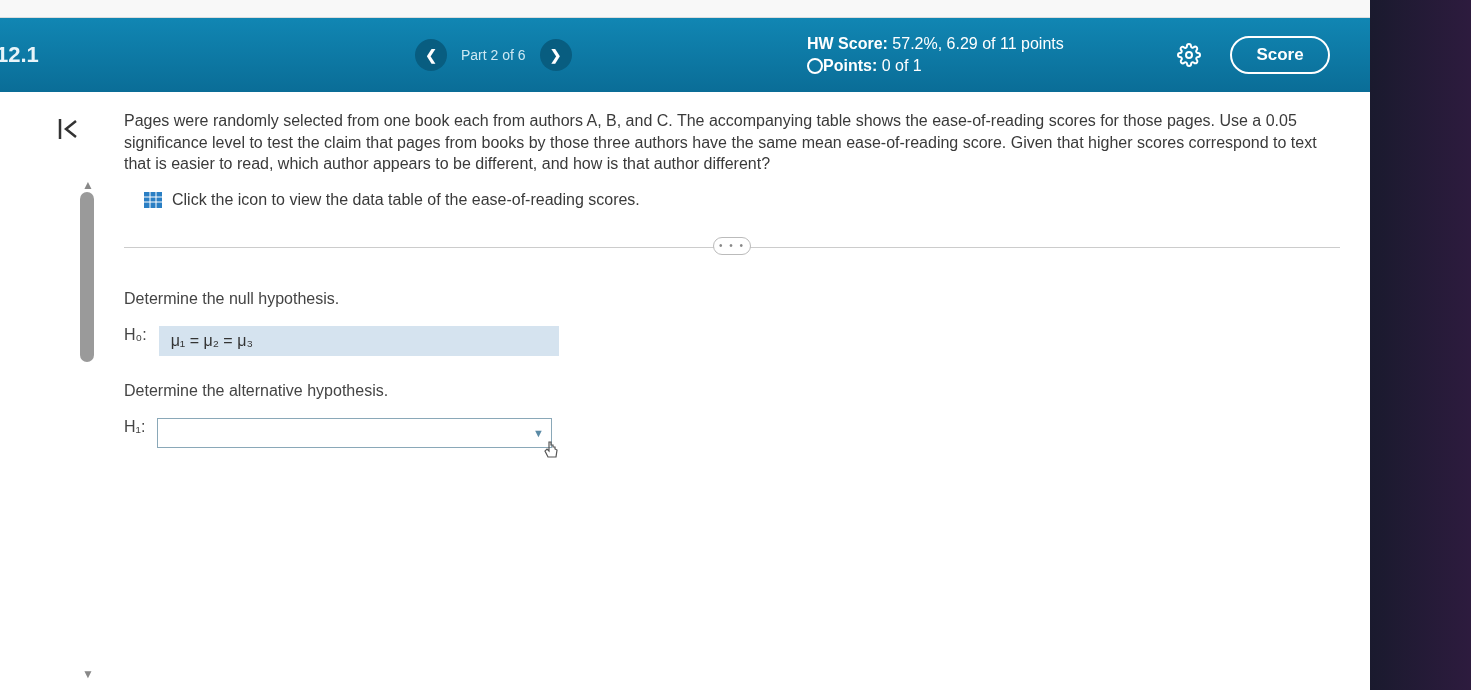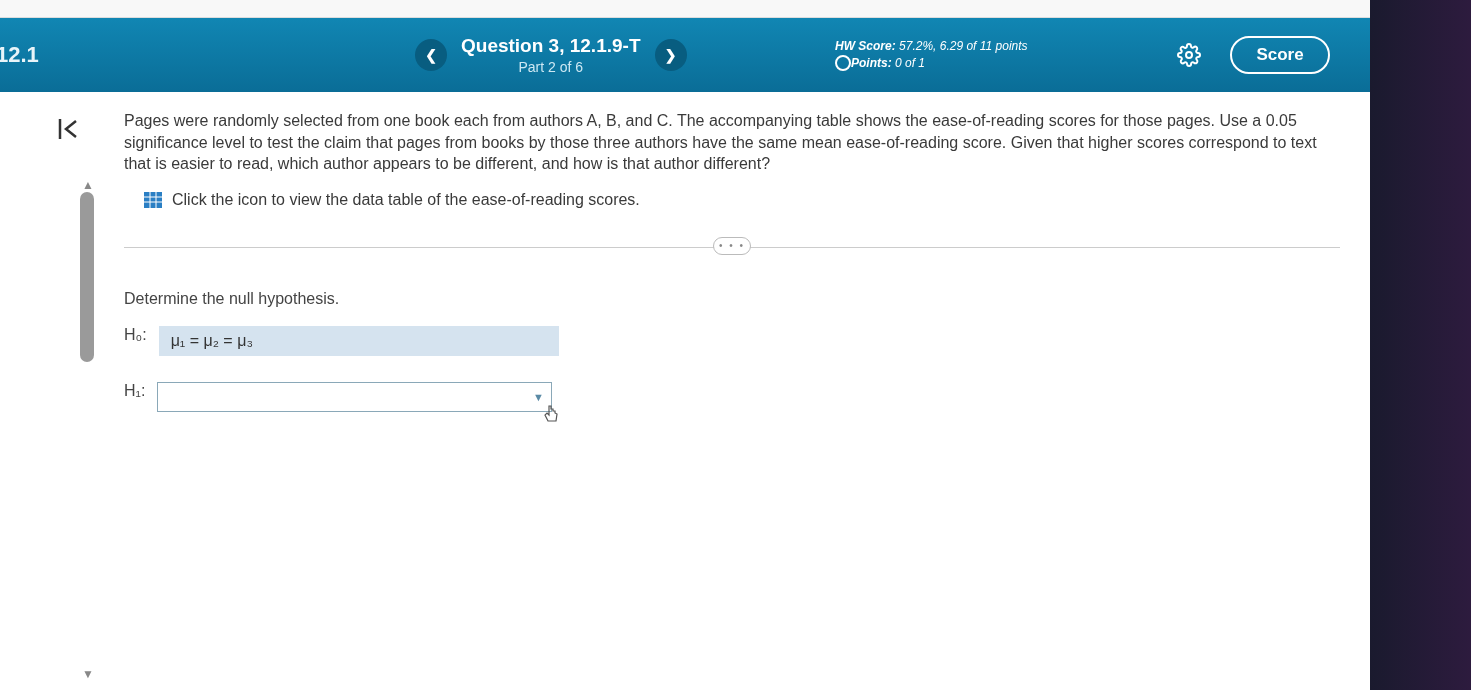--- a/index.html
+++ b/index.html
@@ -75,25 +75,24 @@
       font-size: 19px;
       font-weight: bold;
       color: #fff;
     }
     .q-subtitle {
       font-size: 14px;
       color: #cde8f3;
     }
     .score-block {
       position: absolute;
-      left: 835px;
-      font-size: 12px;
+      left: 807px;
+      font-size: 16px;
       color: #fff;
       line-height: 1.4;
-      font-style: italic;
     }
     .score-line1 { font-weight: normal; }
     .score-line1 b { font-weight: bold; }
     .score-line2 { display: flex; align-items: center; gap: 0; }
     .score-circle {
       width: 16px; height: 16px; border: 2px solid #fff; border-radius: 50%;
       display: inline-block;
     }
     .gear-btn {
       position: absolute;
@@ -266,21 +265,20 @@
   <div class="top-spacer"></div>
 
   <div class="header-bar">
     <div class="section-num">12.1</div>
 
     <div class="nav-group">
       <div class="nav-btn">
         <span>❮</span>
       </div>
       <div class="question-title-block">
-        <div class="q-title">Question 3, 12.1.9-T</div>
         <div class="q-subtitle">Part 2 of 6</div>
       </div>
       <div class="nav-btn">
         <span>❯</span>
       </div>
     </div>
 
     <div class="score-block">
       <div class="score-line1">
         <b>HW Score:</b>
@@ -341,20 +339,21 @@
         <div class="divider-pill">• • •</div>
       </div>
 
       <div class="prompt-text">Determine the null hypothesis.</div>
 
       <div class="hypothesis-row">
         <span class="hyp-label">H₀:</span>
         <span class="answer-filled">μ₁ = μ₂ = μ₃</span>
       </div>
 
+      <div class="prompt-text">Determine the alternative hypothesis.</div>
 
       <div class="hypothesis-row">
         <span class="hyp-label">H₁:</span>
         <div class="dropdown-input">
           <div class="dropdown-arrow">▼</div>
           <div class="cursor-hand">
             <svg width="18" height="20" viewBox="0 0 18 20">
               <path d="M6 2 L6 11 L4 9 L2 11 L5 17 L13 17 L14 10 L12 9 L12 7 L10 7 L10 5 L8 5 L8 2 Z" fill="none" stroke="#555" stroke-width="1.2"></path>
             </svg>
           </div>

